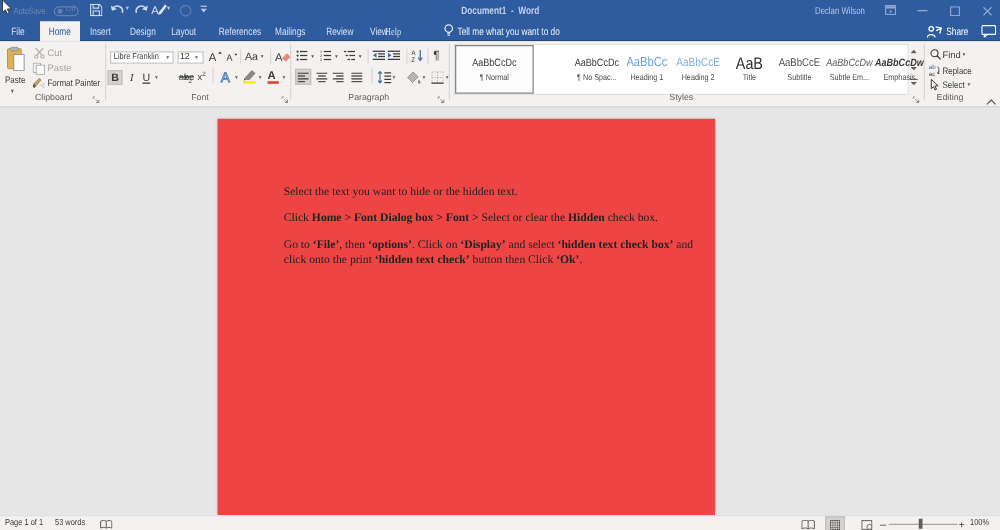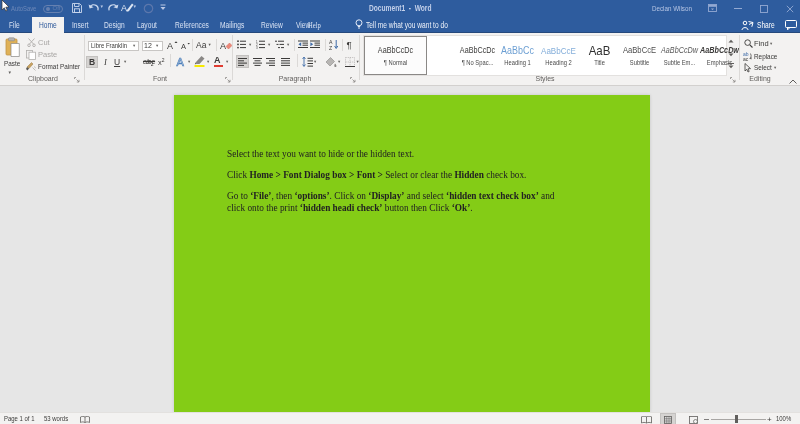--- a/index.html
+++ b/index.html
@@ -32,21 +32,21 @@
 .inputbox { position:absolute; background:#fff; border:1px solid #c8c6c4; font-size:7px; color:#3b3a39; }
 .pressed { background:#d5d3d1; border:1px solid #c3c1bf; }
 
 
 #stylegallery { position:absolute; left:363px; top:2px; width:364px; height:41px; background:#fff; border:1px solid #e3e1df; }
 .chip { position:absolute; top:0; width:63px; height:39px; text-align:center; overflow:hidden; }
 .chip .s { display:block; margin-top:8px; font-size:8.5px; height:13px; line-height:13px; white-space:nowrap; color:#3b3a39; transform:scaleX(0.85); }
 .chip .l { display:block; margin-top:2px; font-size:6.8px; color:#4a4a4a; white-space:nowrap; transform:scaleX(0.85); }
 
 
-#page { position:absolute; left:174px; top:95px; width:476px; height:317px; background:#84cc16; box-shadow:0 0 3px rgba(0,0,0,0.15); }
+#page { position:absolute; left:174px; top:95px; width:398px; height:317px; background:#ef4444; box-shadow:0 0 3px rgba(0,0,0,0.15); }
 #doctext { position:absolute; left:53px; top:53px; width:342px; font-family:"Liberation Serif", serif; font-size:9.3px; line-height:12px; color:#222; }
 #doctext p { margin-bottom:9px; }
 
 
 #statusbar { position:absolute; left:0; top:412px; width:800px; height:12px; background:#f3f2f1; border-top:1px solid #e3e1df; font-size:7px; color:#3b3a39; }
 .sb { position:absolute; top:2px; }
 </style>
 </head>
 <body>
 <div id="app">
@@ -410,21 +410,21 @@
     <span class="glabel" style="left:740px; width:40px;">Editing</span>
     <svg class="abs" style="left:789px; top:46px;" width="8" height="5" viewBox="0 0 8 5">
       <path d="M0.5,4.5 L4,1 L7.5,4.5" fill="none" stroke="#605e5c" stroke-width="1"></path>
     </svg>
   </div>
 
   <div id="page">
     <div id="doctext">
       <p>Select the text you want to hide or the hidden text.</p>
       <p>Click <b>Home &gt; Font Dialog box &gt; Font &gt;</b> Select or clear the <b>Hidden</b> check box.</p>
-      <p>Go to <b>‘File’</b>, then <b>‘options’</b>. Click on <b>‘Display’</b> and select <b>‘hidden text check box’</b> and click onto the print <b>‘hidden headi check’</b> button then Click <b>‘Ok’</b>.</p>
+      <p>Go to <b>‘File’</b>, then <b>‘options’</b>. Click on <b>‘Display’</b> and select <b>‘hidden text check box’</b> and click onto the print <b>‘hidden text check’</b> button then Click <b>‘Ok’</b>.</p>
     </div>
   </div>
 
   <div id="statusbar">
     <span class="sb" style="left:4px;"><span class="cx85">Page 1 of 1</span></span>
     <span class="sb" style="left:44px;"><span class="cx85">53 words</span></span>
     <svg class="sb" style="left:80px; top:2.5px;" width="10" height="8" viewBox="0 0 10 8">
       <path d="M0.5,1 C2,0.2 3.5,0.2 5,1 C6.5,0.2 8,0.2 9.5,1 L9.5,6.5 C8,5.7 6.5,5.7 5,6.5 C3.5,5.7 2,5.7 0.5,6.5 Z" fill="none" stroke="#605e5c" stroke-width="0.8"></path>
       <path d="M5,1 L5,6.5" stroke="#605e5c" stroke-width="0.8"></path>
     </svg>

